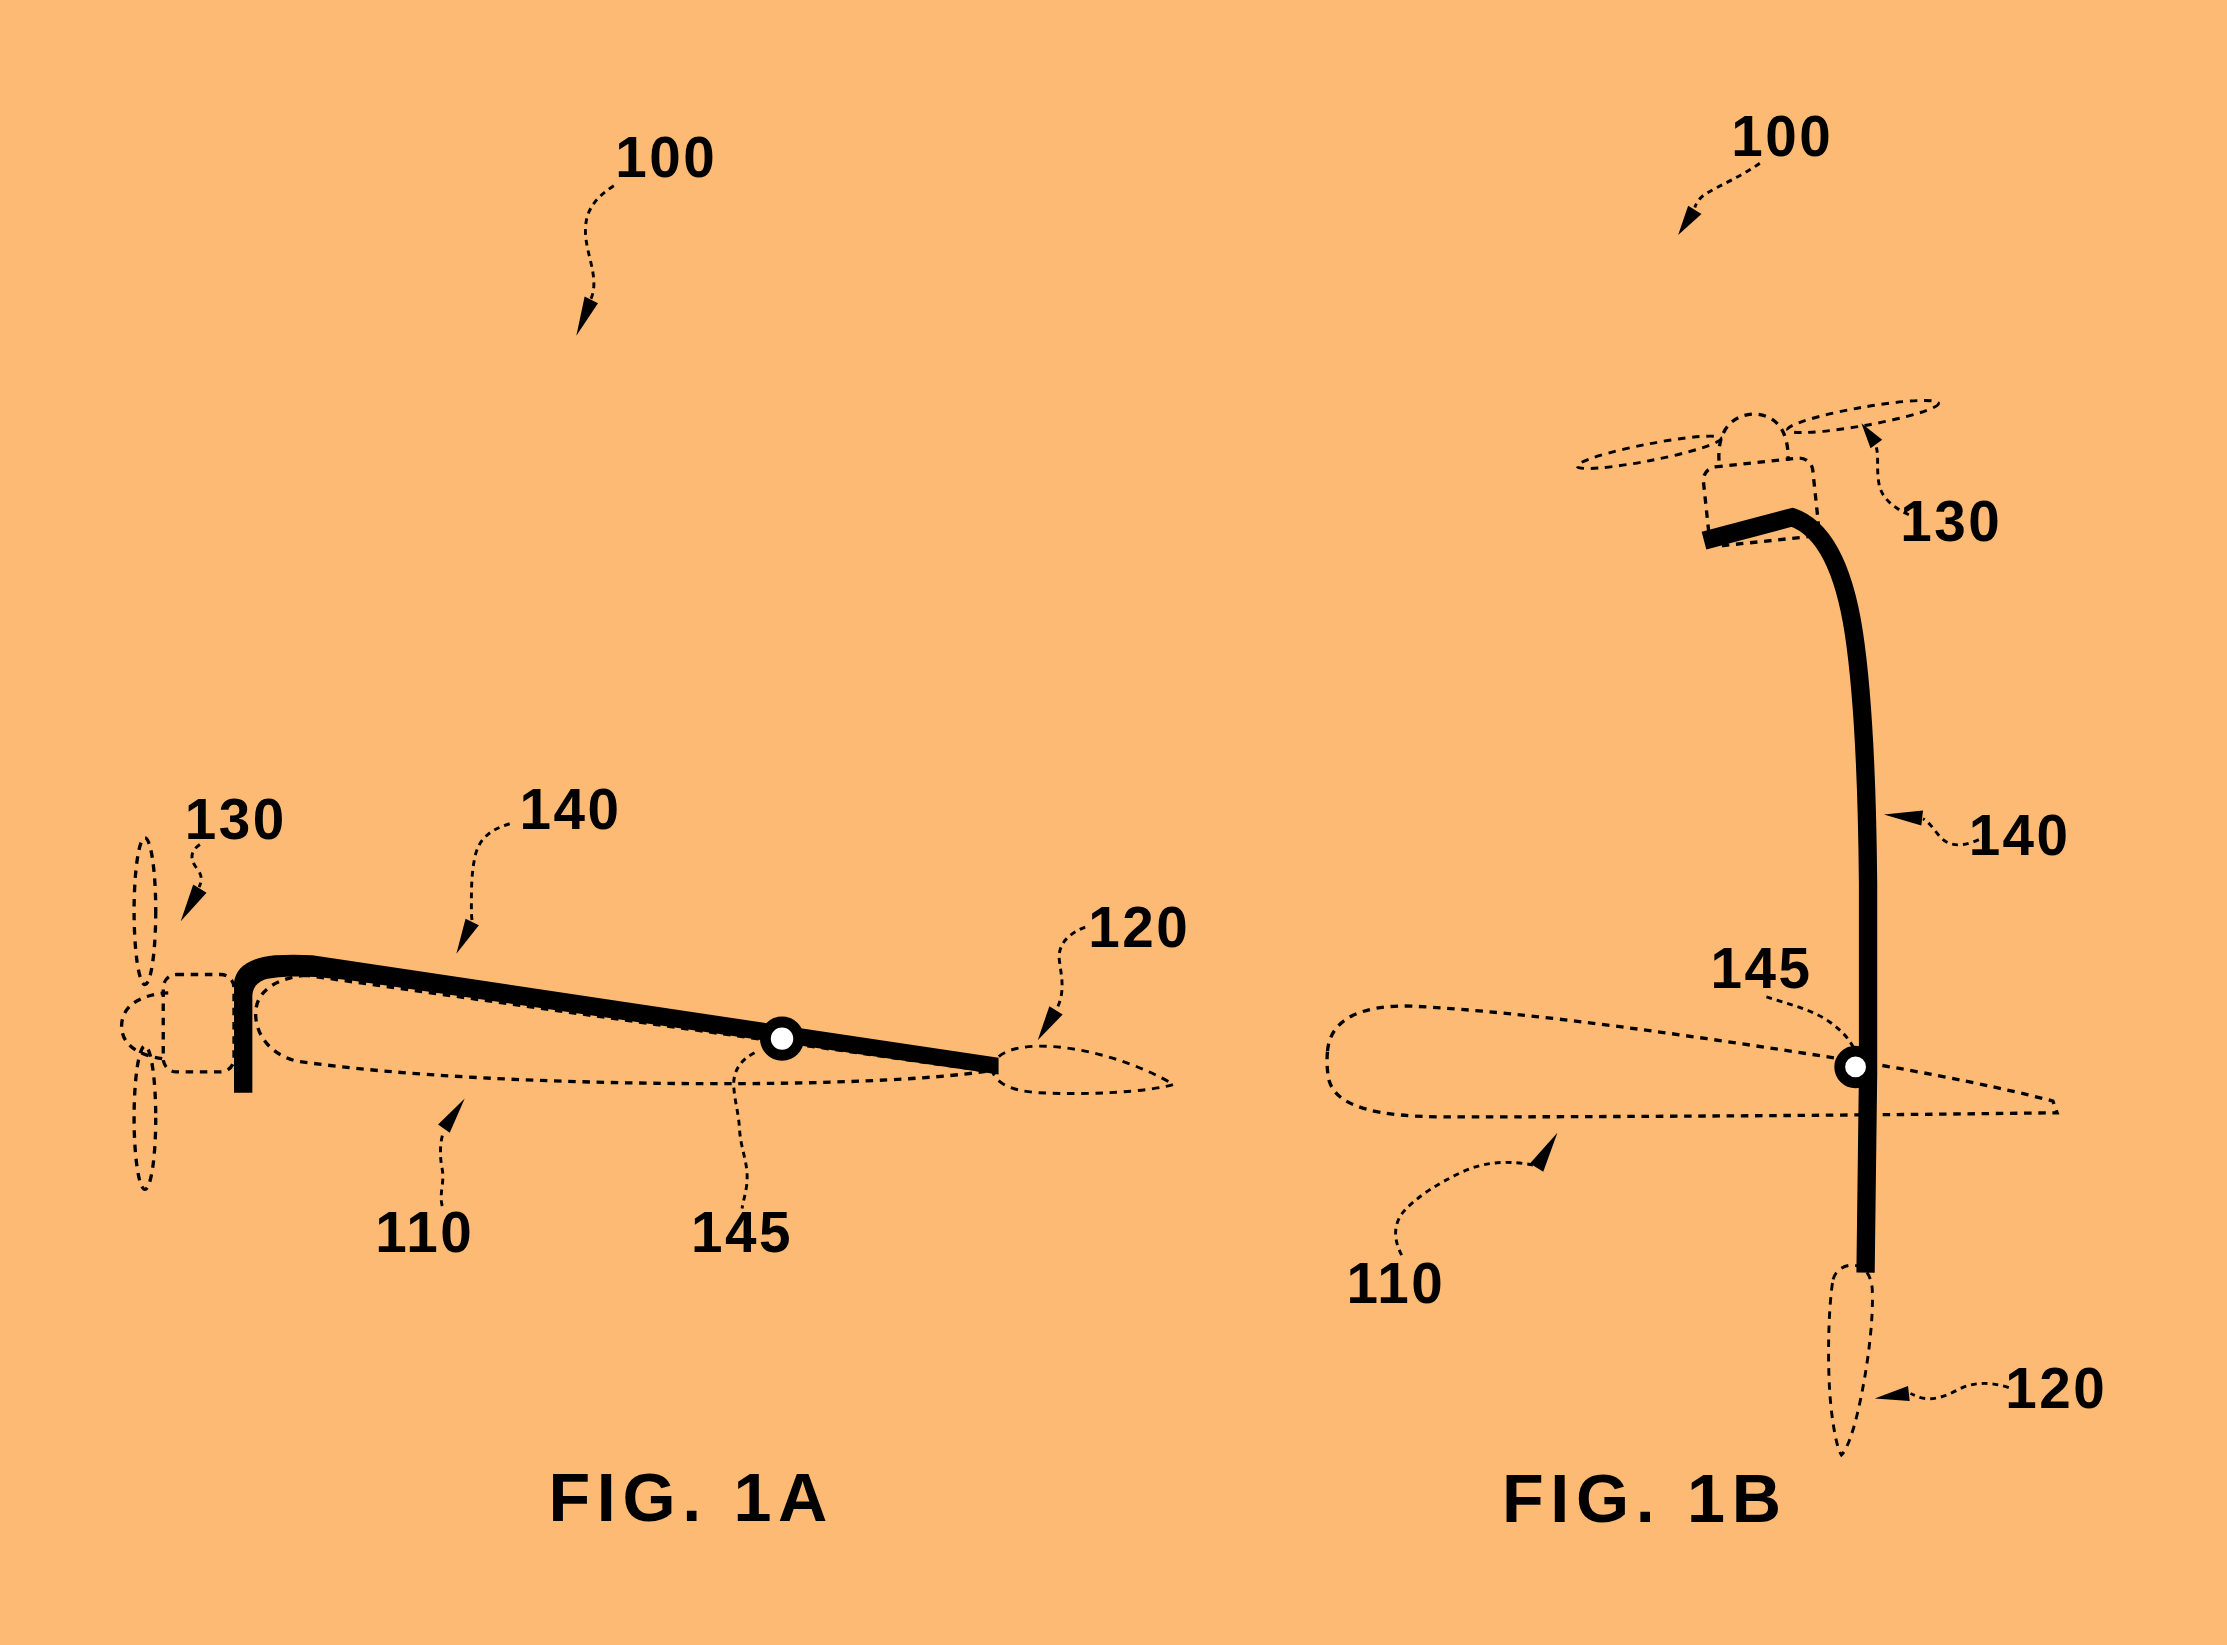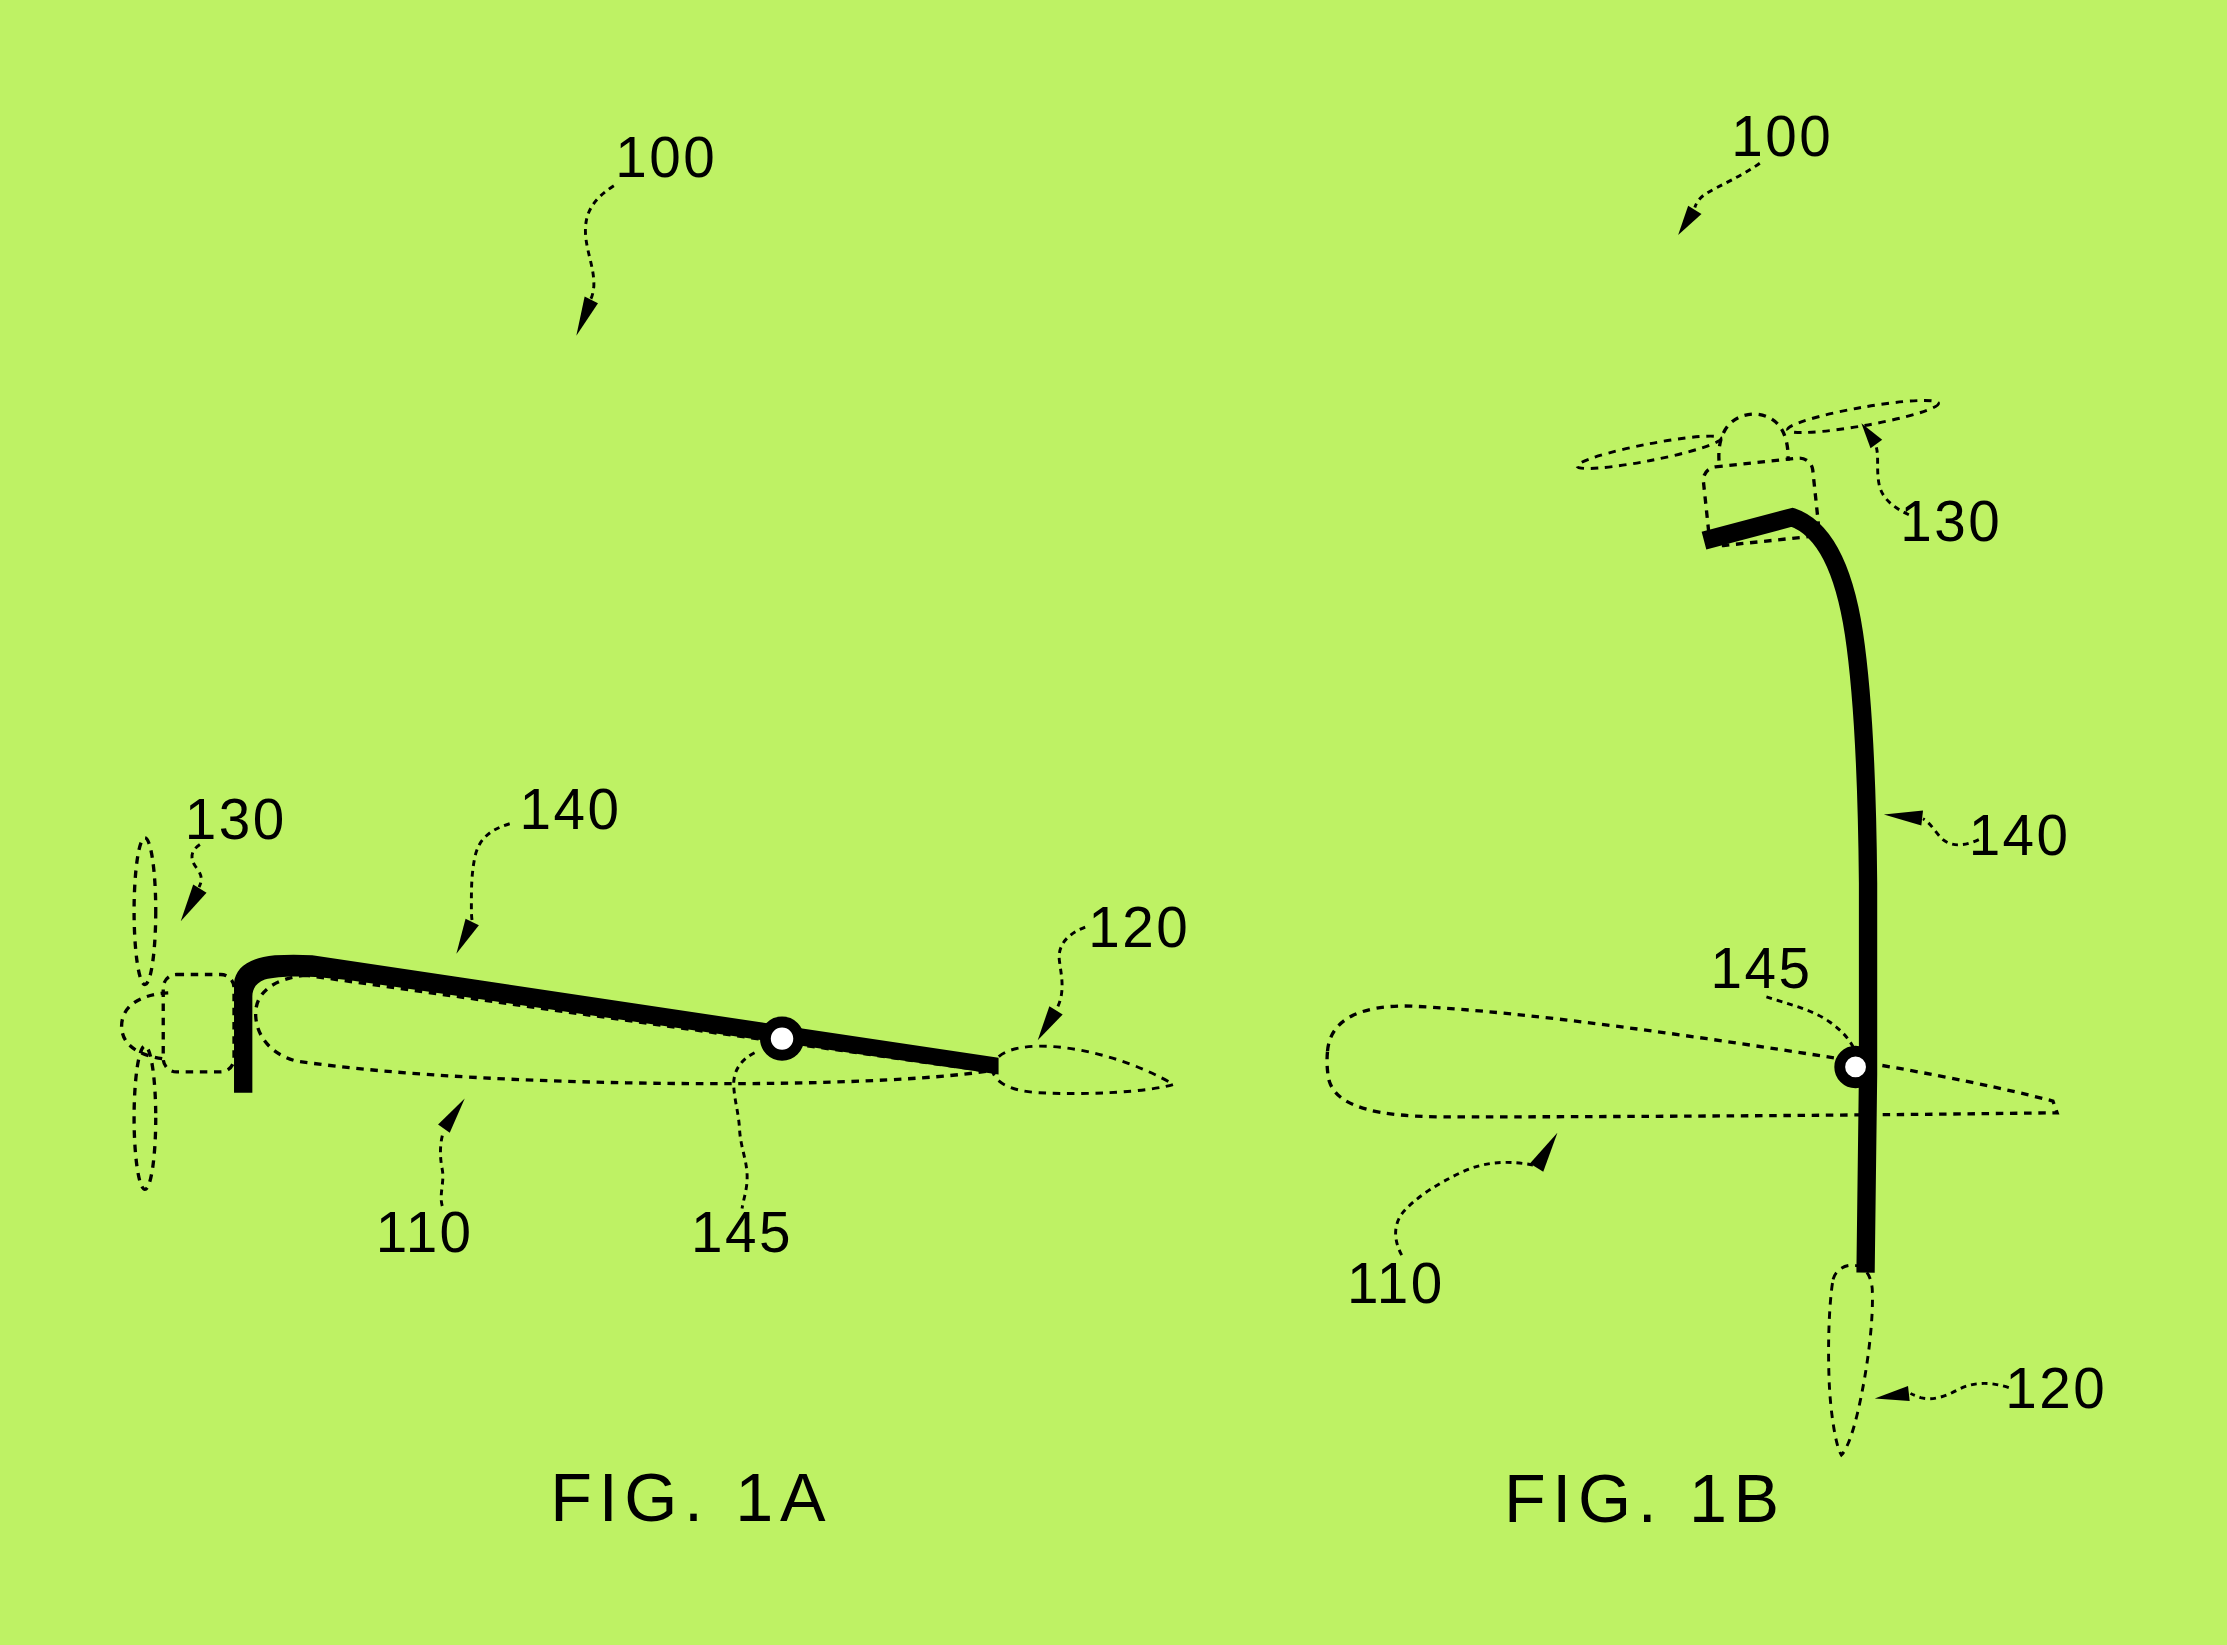--- a/index.html
+++ b/index.html
@@ -1,16 +1,16 @@
 <!DOCTYPE html>
 <html style="font-size:13.3px"><head>
 <meta charset="utf-8">
 <style>
   html,body{margin:0;padding:0;background:#ffffff;}
-  .page{width:2227px;height:1645px;position:relative;background:#bef264;overflow:hidden;}
+  .page{width:2227px;height:1645px;position:relative;background:#fdba74;overflow:hidden;font-weight:bold;}
   svg{display:block;}
   .numeral{font-family:"Liberation Sans",sans-serif;font-size:68px;letter-spacing:3px;fill:#000;}
   .caption{font-family:"Liberation Sans",sans-serif;font-size:82px;letter-spacing:8px;fill:#000;}
   .dash-outline{fill:none;stroke:#000;stroke-width:4;stroke-dasharray:9 8;}
   .dash-outline-thin{fill:none;stroke:#000;stroke-width:3.5;stroke-dasharray:9 8;}
   .leader{fill:none;stroke:#000;stroke-width:3.5;stroke-dasharray:7 6;}
   .solid-fill{fill:#000;stroke:none;}
   .arrowhead{fill:#000;stroke:none;}
   .strut-stroke{fill:none;stroke:#000;stroke-width:22;stroke-linejoin:miter;stroke-linecap:butt;}
   .ring{fill:#ffffff;stroke:#000;stroke-width:13;}

